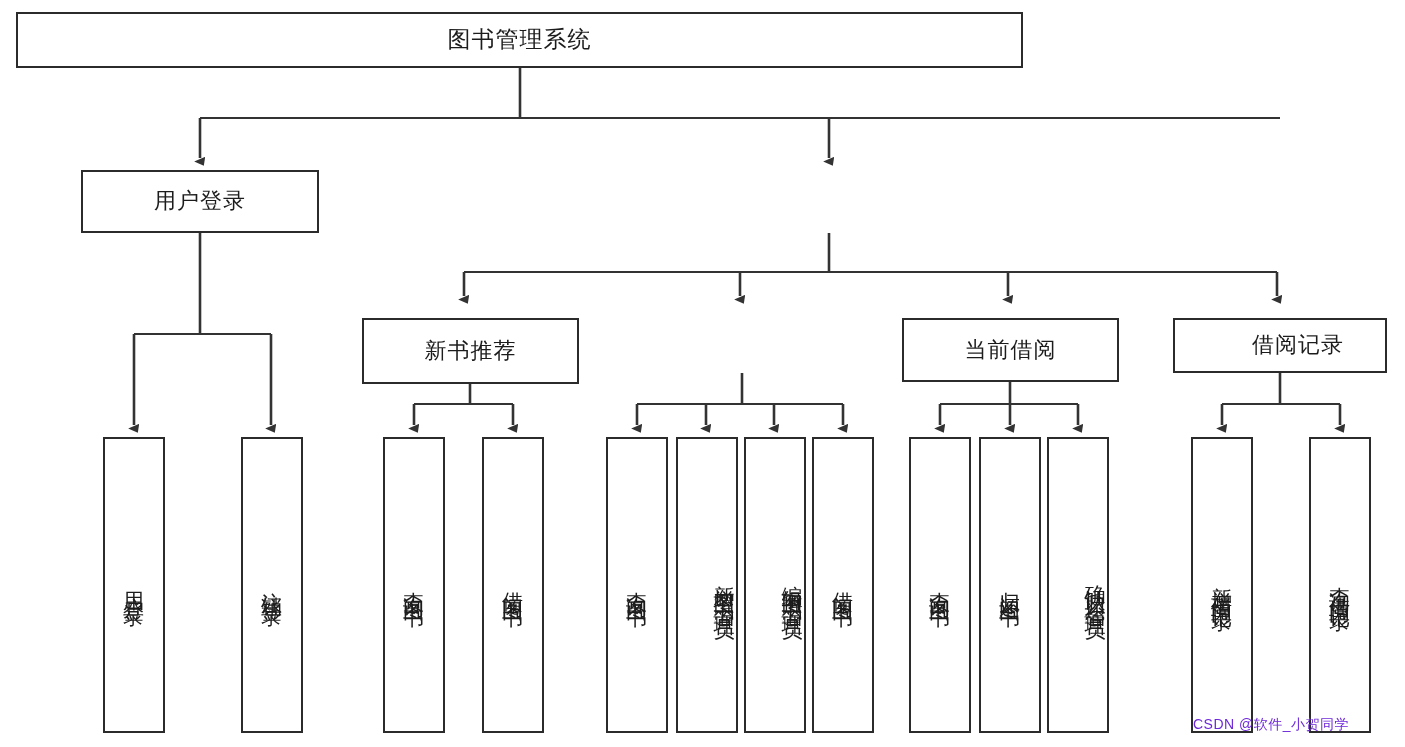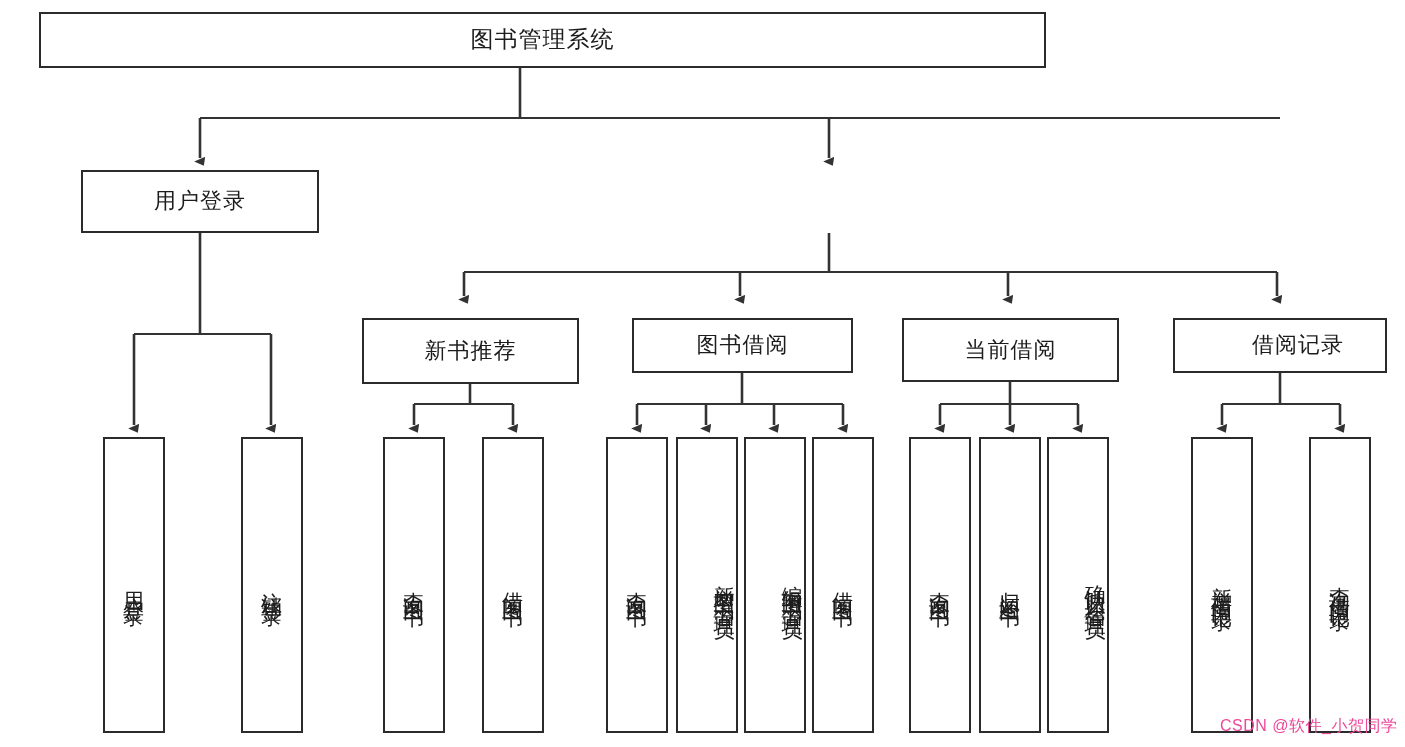--- a/index.html
+++ b/index.html
@@ -36,44 +36,42 @@
   }
   .node-h {
     font-size: 22px;
     letter-spacing: 1px;
     line-height: 1.2;
     white-space: nowrap;
   }
   .node-root {
     font-size: 23px;
     letter-spacing: 1px;
-    margin-left: 23px;
   }
   .node-v {
     writing-mode: vertical-rl;
     text-orientation: upright;
     font-size: 21px;
     letter-spacing: 5px;
     line-height: 1.1;
     align-items: flex-start;
     justify-content: center;
     padding-top: 10px;
   }
   .node-v.short {
     align-items: center;
     padding-top: 0;
   }
   .watermark {
     position: absolute;
-    font-size: 16px;
-    color: #ec4899;
+    font-size: 14px;
+    color: #6d28d9;
     letter-spacing: 0.5px;
     white-space: nowrap;
     pointer-events: none;
-    margin-left: 27px;
   }
 </style>
 </head>
 <body>
 
 <div id="canvas">
 
   <svg id="wires" viewBox="0 0 1405 747" xmlns="http://www.w3.org/2000/svg">
     <defs>
       <marker id="arrow" markerWidth="9" markerHeight="11" refX="1.2" refY="5.2" orient="auto" markerUnits="userSpaceOnUse">
@@ -128,23 +126,20 @@
     <span>图书管理系统</span>
   </div>
 
   <div class="node node-h" style="left:81px; top:170px; width:238px; height:63px;">
     <span>用户登录</span>
   </div>
 
   <div class="node node-h" style="left:362px; top:318px; width:217px; height:66px;justify-content:center;">
     <span>新书推荐</span>
   </div>
-  <div class="node node-h" style="left:632px; top:318px; width:221px; height:55px;">
-    <span>图书借阅</span>
-  </div>
   <div class="node node-h" style="left:902px; top:318px; width:217px; height:64px;">
     <span>当前借阅</span>
   </div>
   <div class="node node-h" style="left:1173px; top:318px; width:214px; height:55px;padding-left:36px;">
     <span>借阅记录</span>
   </div>
 
   <div class="node node-v short" style="left:103px; top:437px; width:62px; height:296px;">
     <span>用户登录</span>
   </div>

